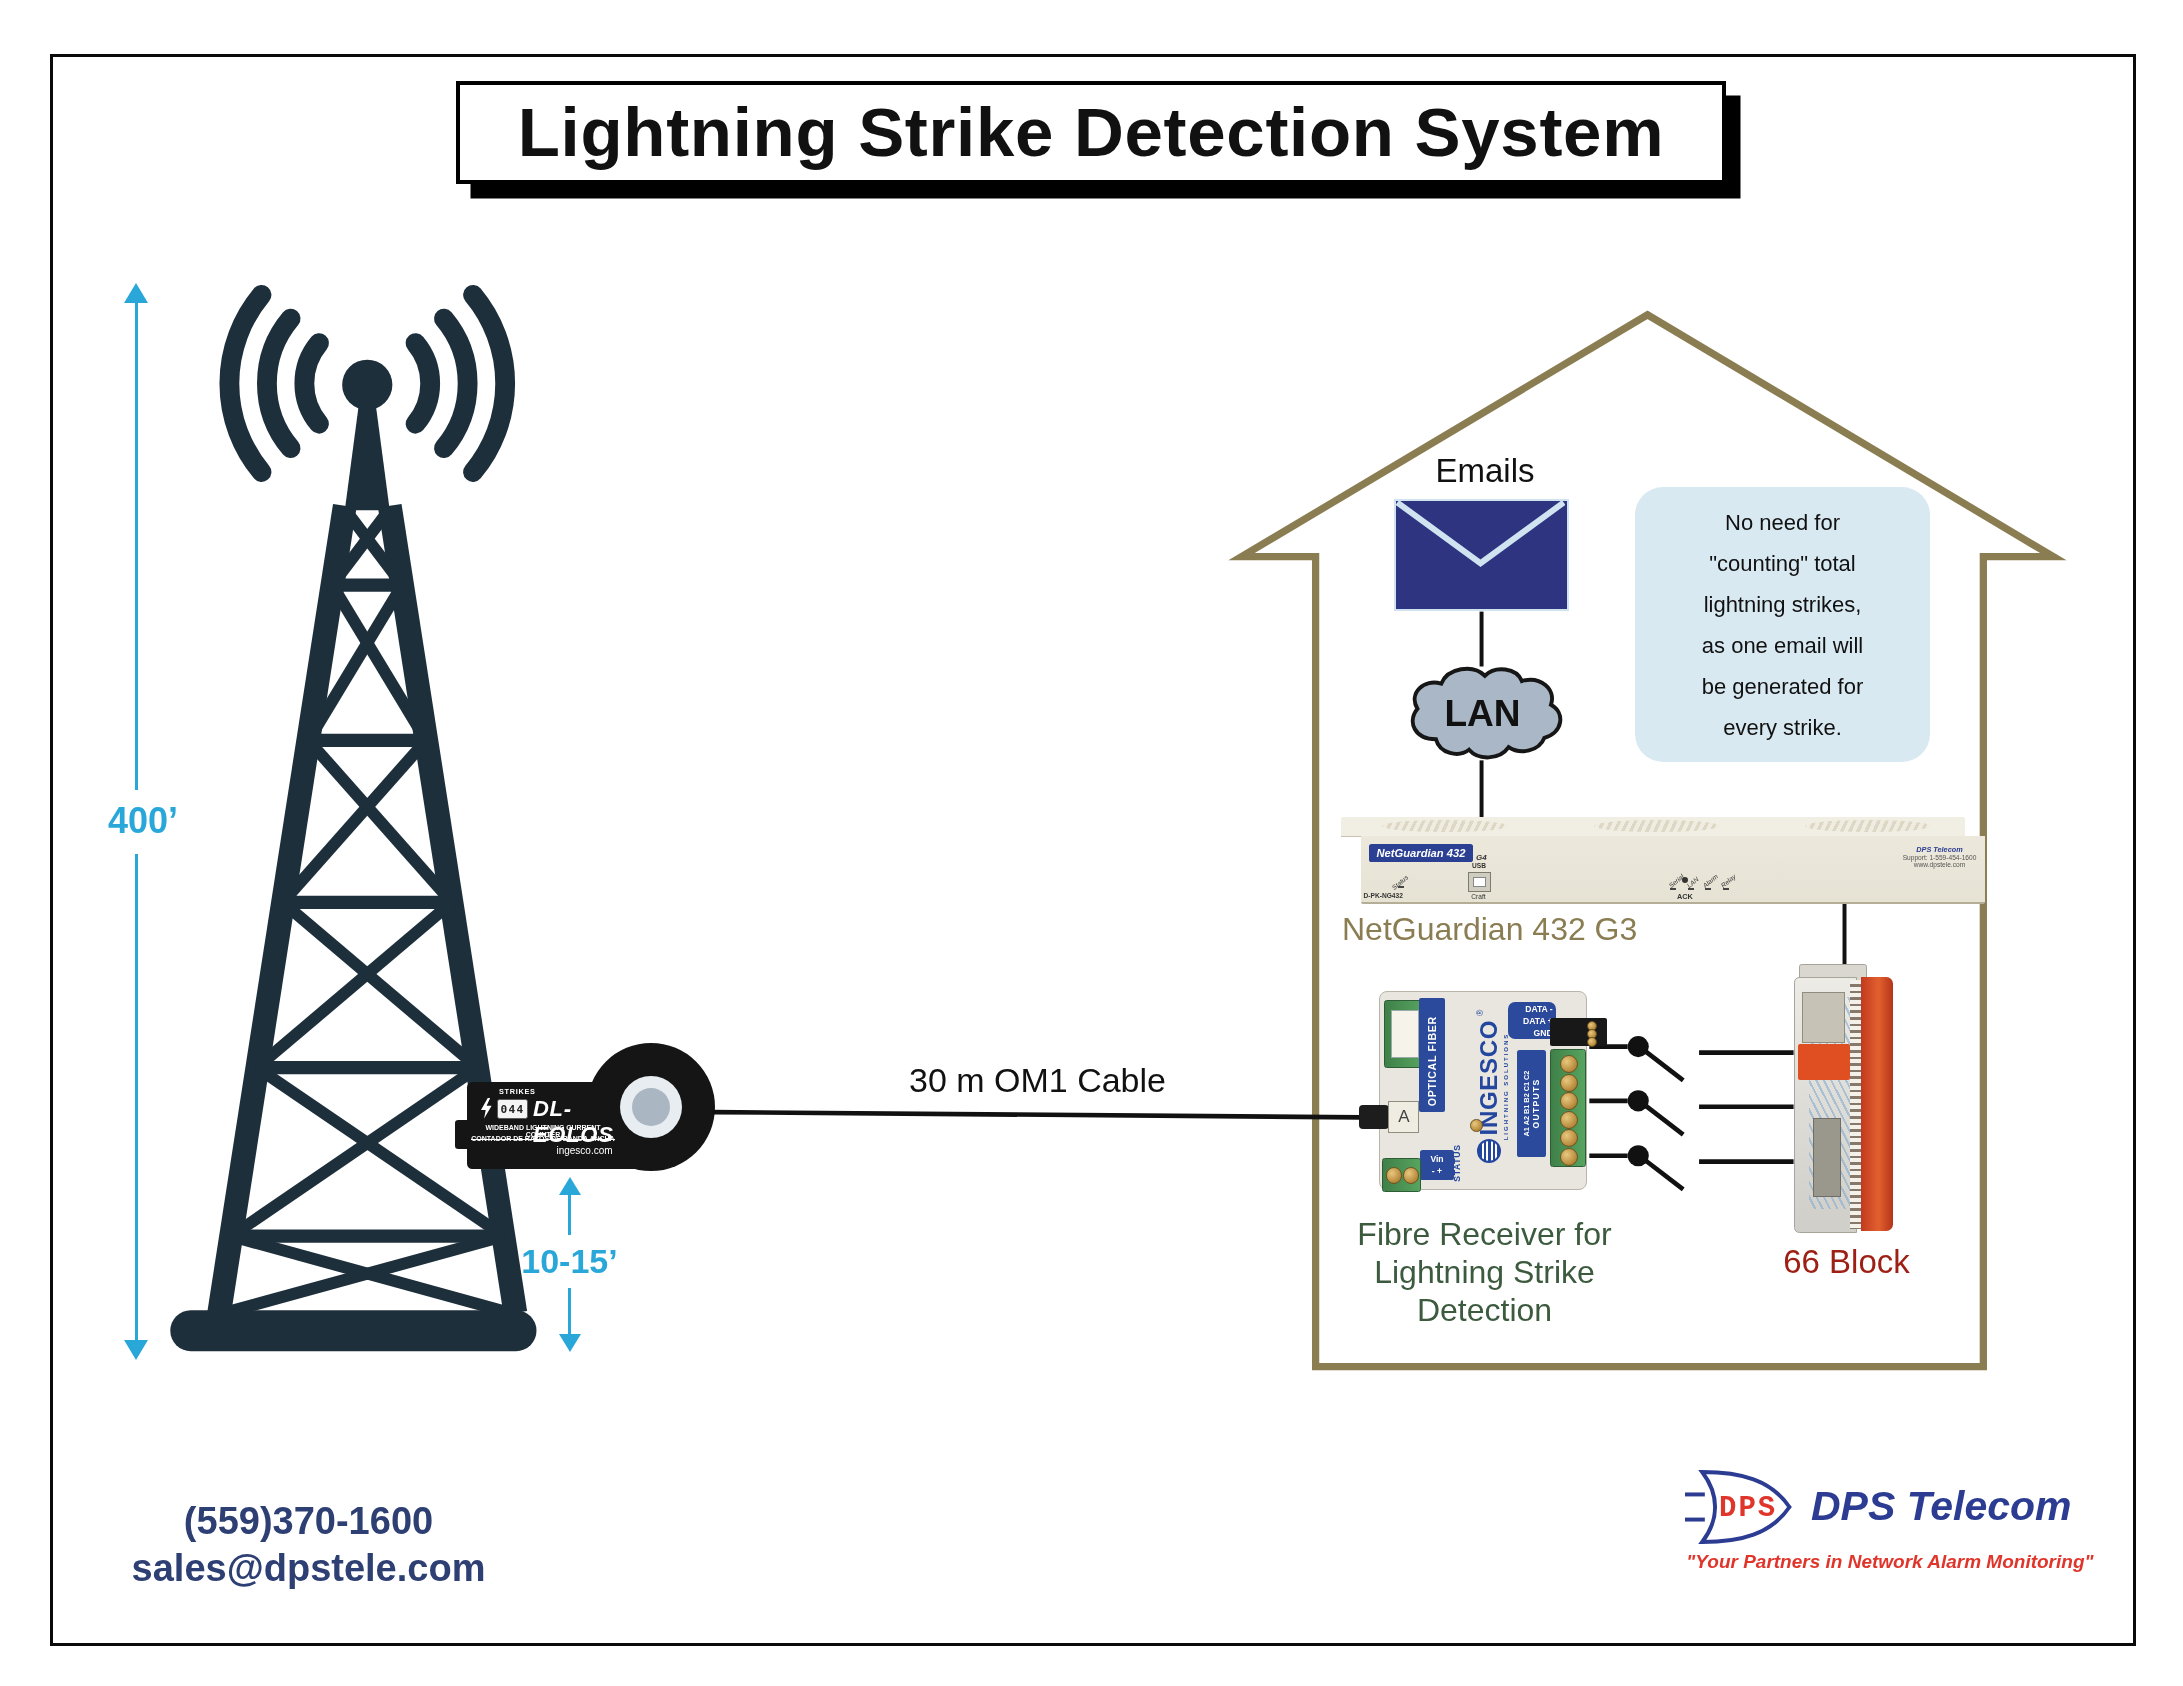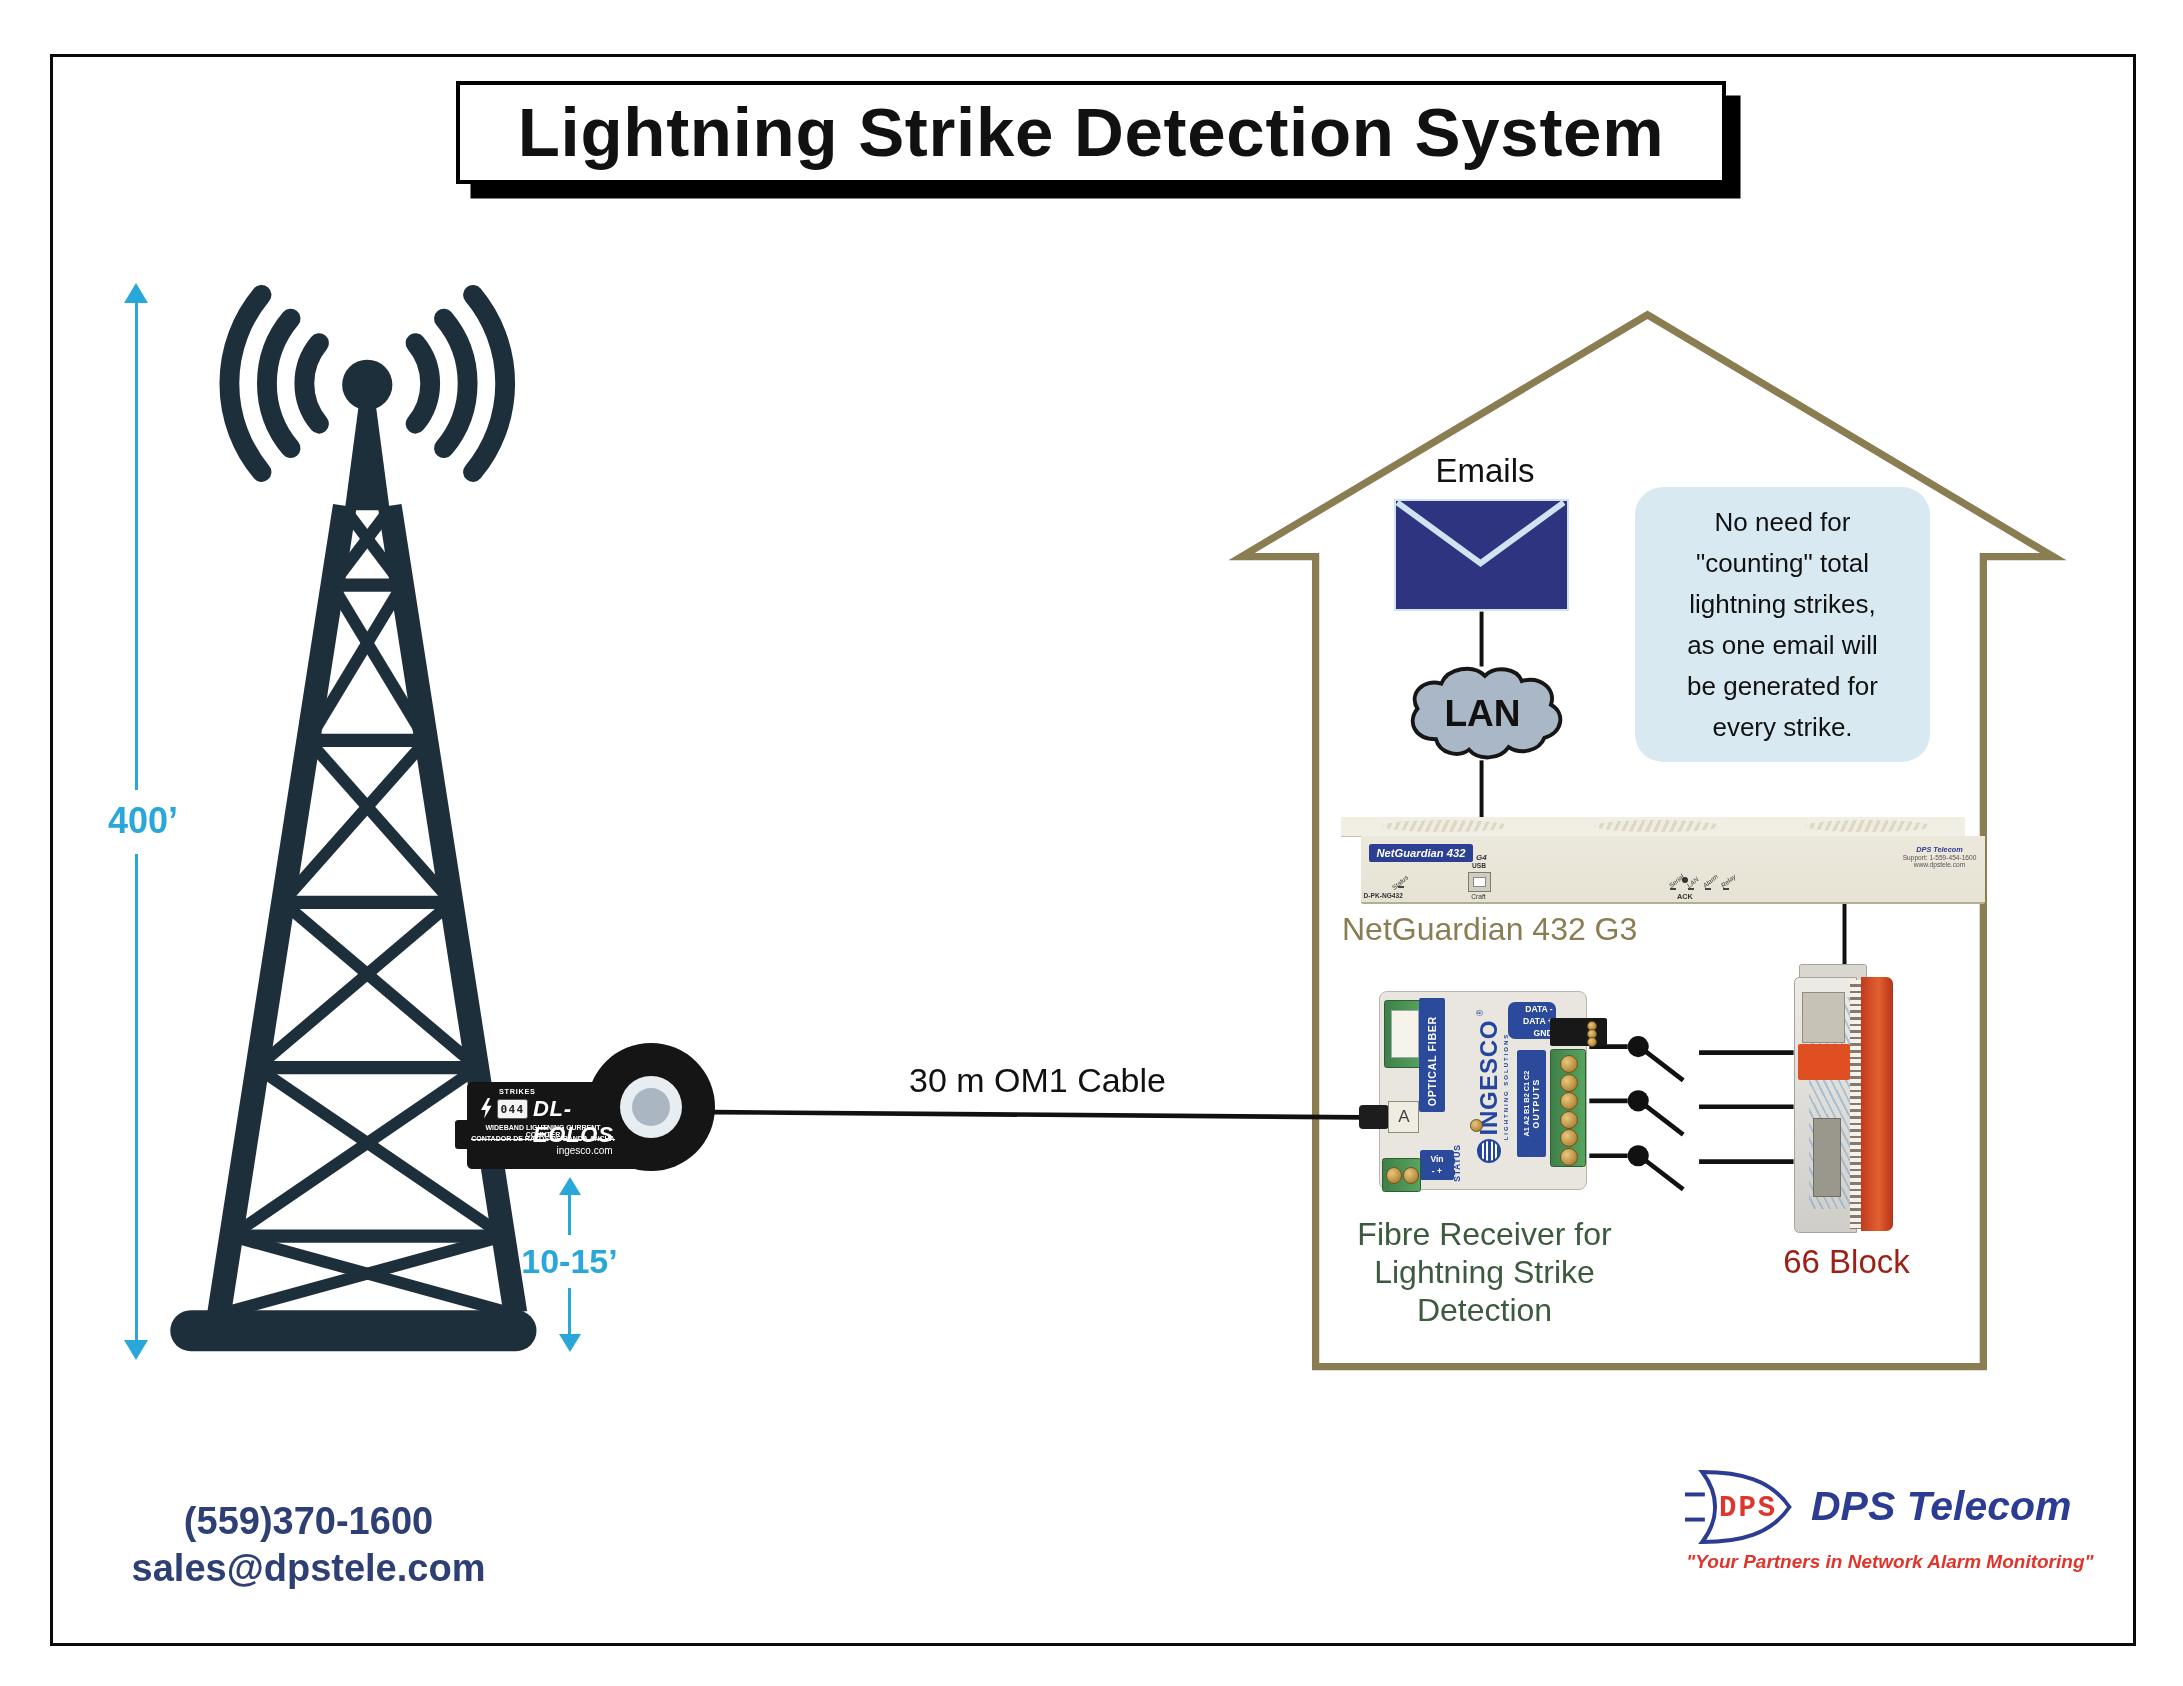--- a/index.html
+++ b/index.html
@@ -151,21 +151,21 @@
   <div class="abs" style="left:1394px;top:499px;width:175px;height:112px;background:var(--navy);border:2.6px solid var(--flap);box-sizing:border-box;">
     <svg width="169" height="73" style="position:absolute;left:0;top:0;" viewBox="0 0 256 110">
       <polyline points="2,2 128,94 254,2" fill="none" stroke="#cfe4f0" stroke-width="9"></polyline>
     </svg>
   </div>
 
   <div class="abs ctr" style="left:1428px;top:693px;width:109px;font-size:37px;font-weight:bold;">LAN</div>
 
   <div class="abs" style="left:1635px;top:487px;width:295px;height:275px;background:var(--callout);border-radius:28px;
               display:flex;align-items:center;justify-content:center;">
-    <div class="ctr preline" style="font-size:26px;line-height:41px;">No need for
+    <div class="ctr preline" style="font-size:22px;line-height:41px;">No need for
 "counting" total
 lightning strikes,
 as one email will
 be generated for
 every strike.</div>
   </div>
 
   <div class="abs" style="left:1341px;top:817px;width:624px;height:85px;">
     <div class="abs" style="left:0;top:0;width:624px;height:18.5px;background:#f1eee3;border-bottom:1.3px solid #c8c2ad;border-radius:2px 2px 0 0;">
       <div class="abs vent" style="left:41px;top:2.6px;width:126px;height:12.6px;"></div>

